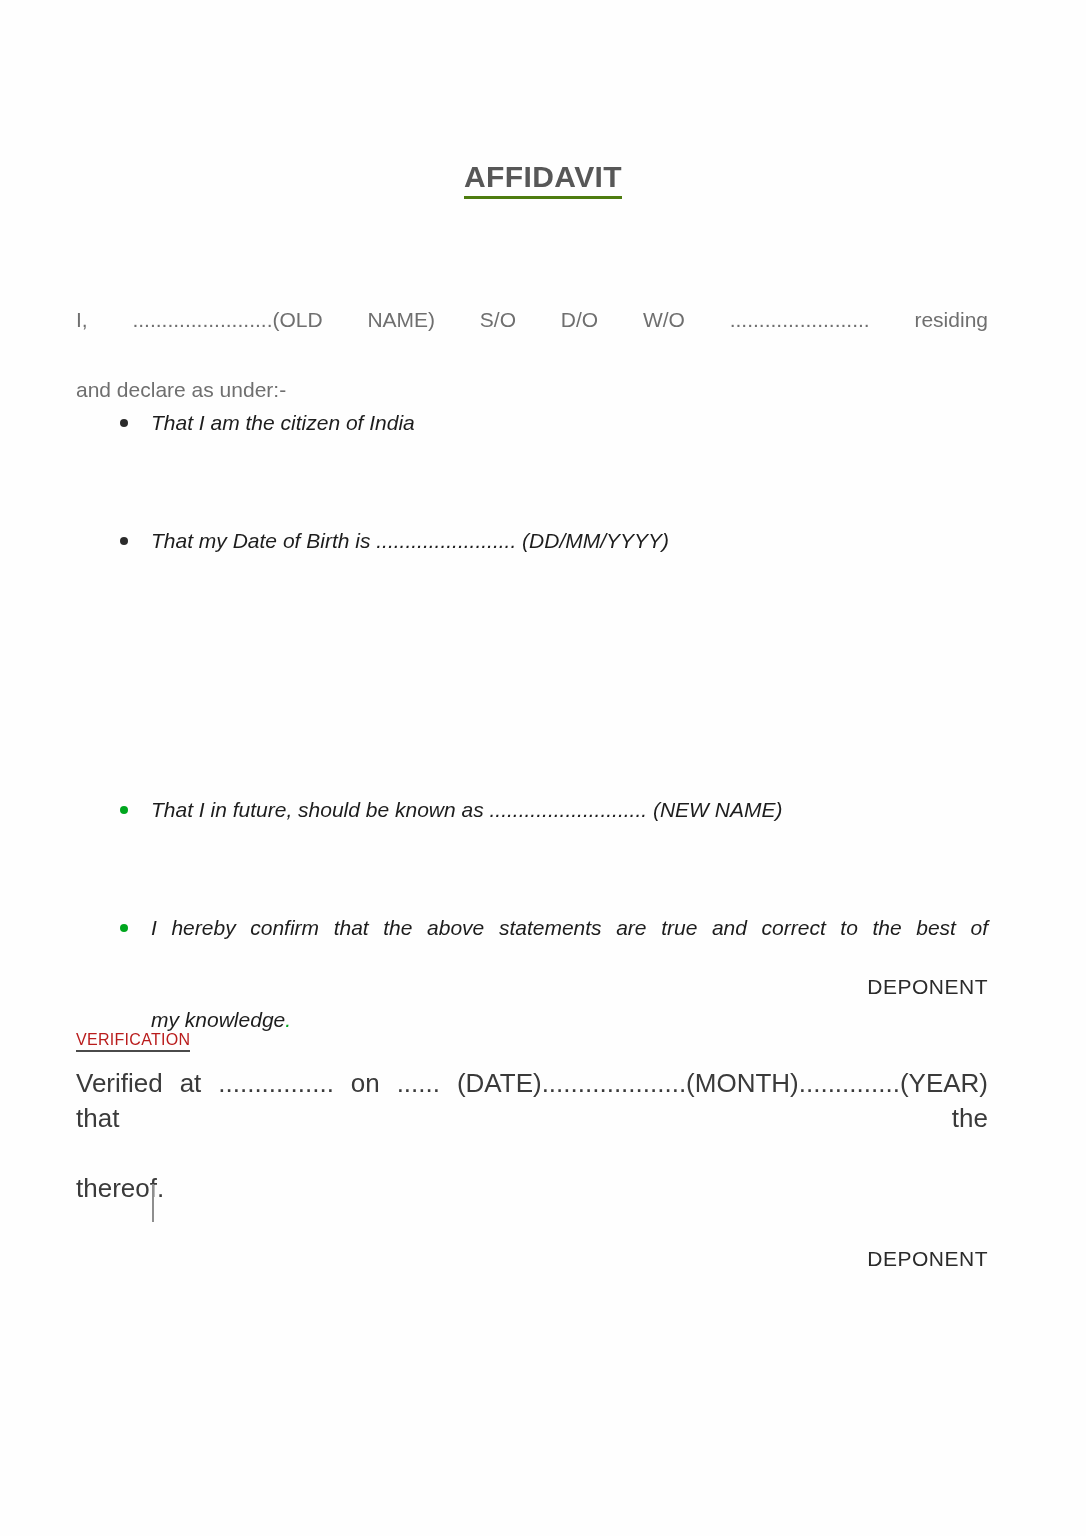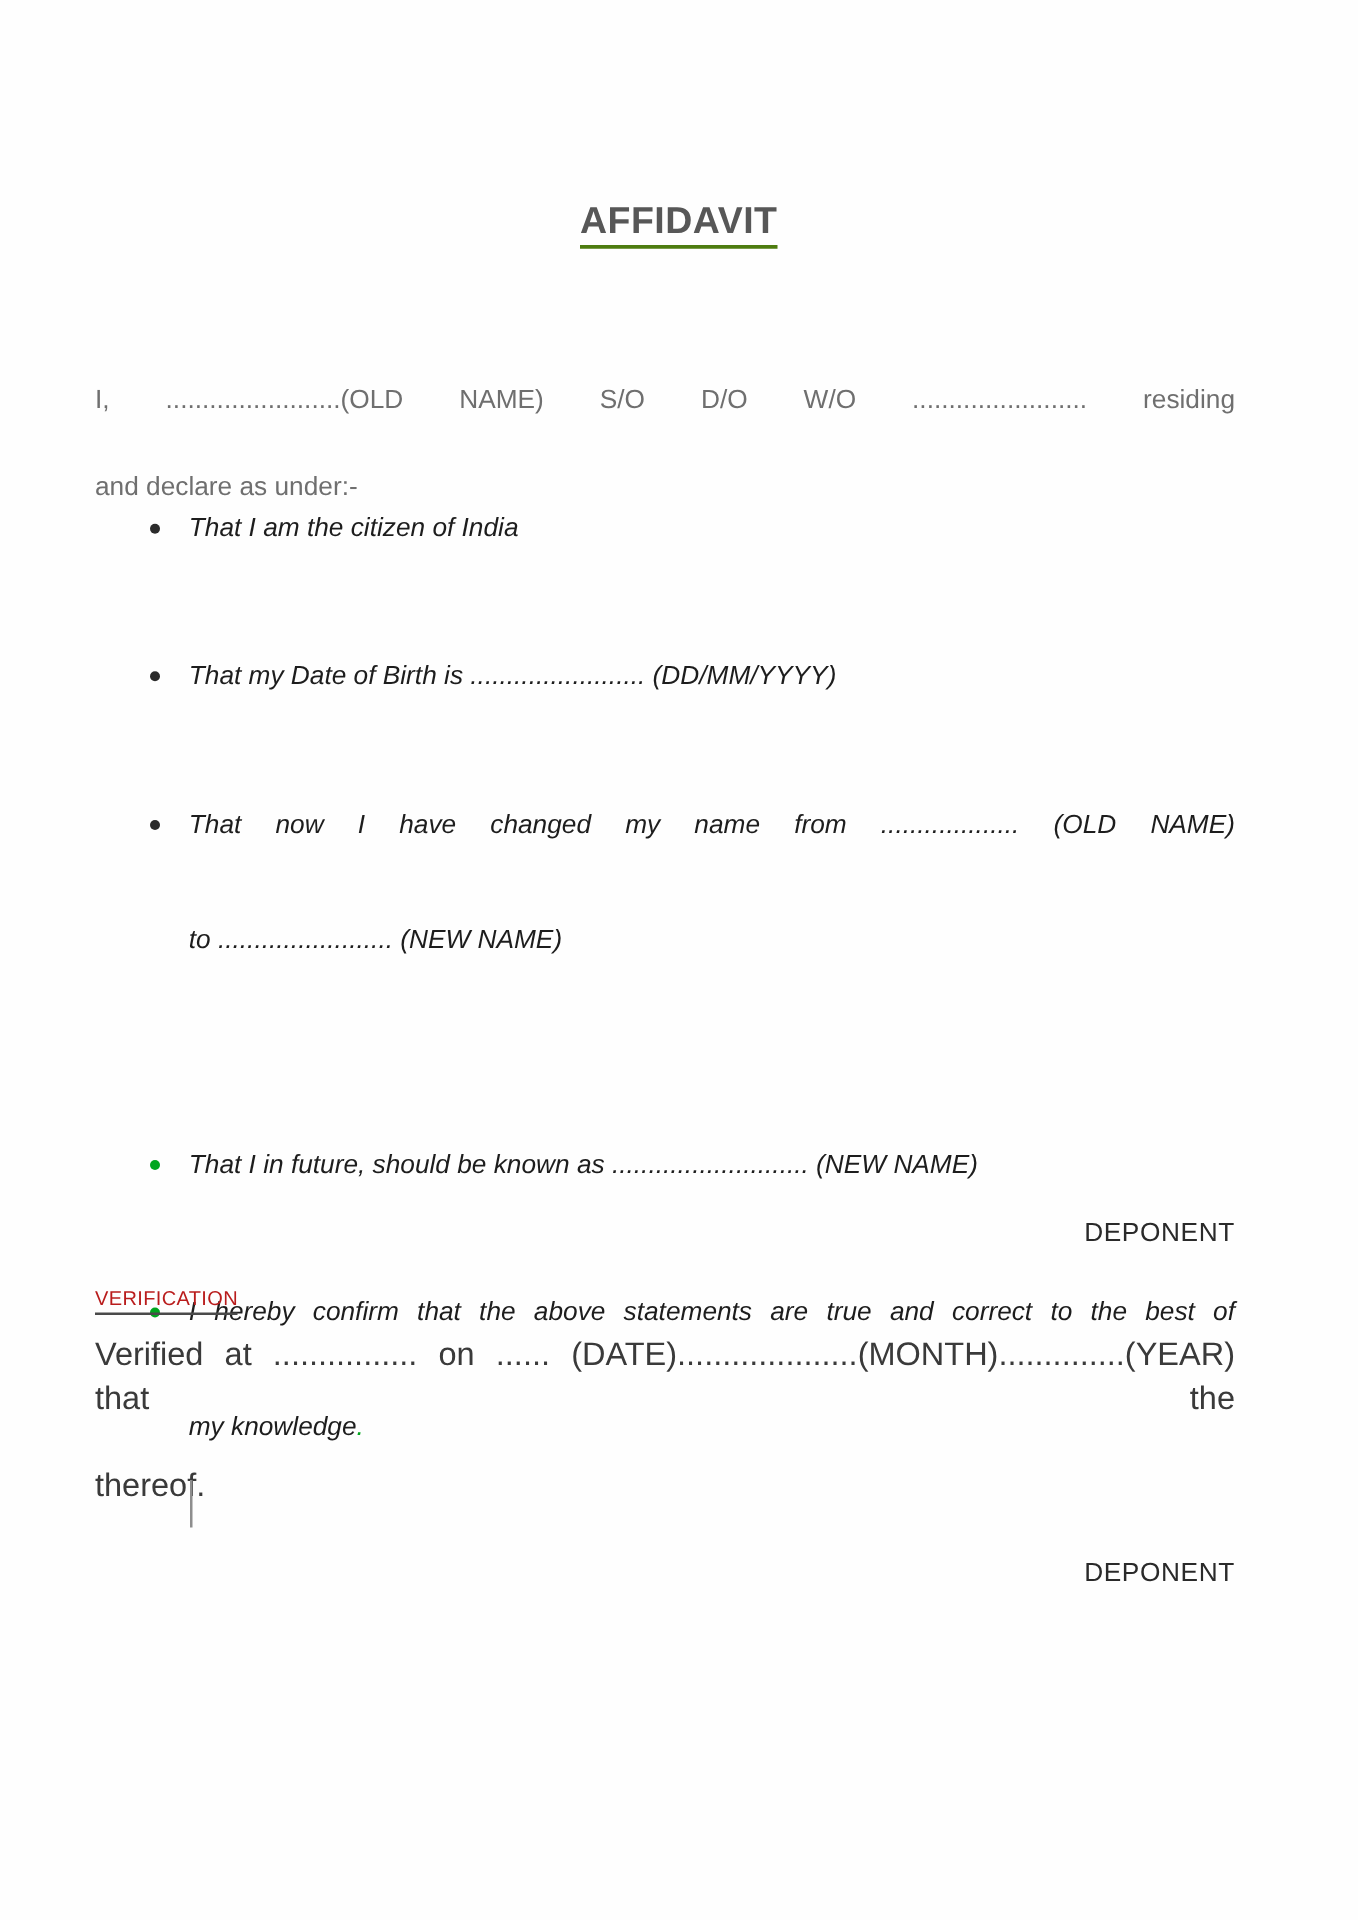--- a/index.html
+++ b/index.html
@@ -187,27 +187,20 @@
       </span>
     </div>
 
     <div class="bullet-row b2">
       <span class="bullet-dot"></span>
       <span class="bullet-text">
         <span class="jline last">That my Date of Birth is ........................ (DD/MM/YYYY)</span>
       </span>
     </div>
 
-    <div class="bullet-row b3">
-      <span class="bullet-dot"></span>
-      <span class="bullet-text">
-        <span class="jline">That   now   I   have   changed   my   name   from   ...................   (OLD   NAME)</span>
-        <span class="jline last cont">to ........................ (NEW NAME)</span>
-      </span>
-    </div>
 
     <div class="bullet-row b4">
       <span class="bullet-dot green"></span>
       <span class="bullet-text">
         <span class="jline last">That I in future, should be known as ........................... (NEW NAME)</span>
       </span>
     </div>
 
     <div class="bullet-row b5">
       <span class="bullet-dot green"></span>

